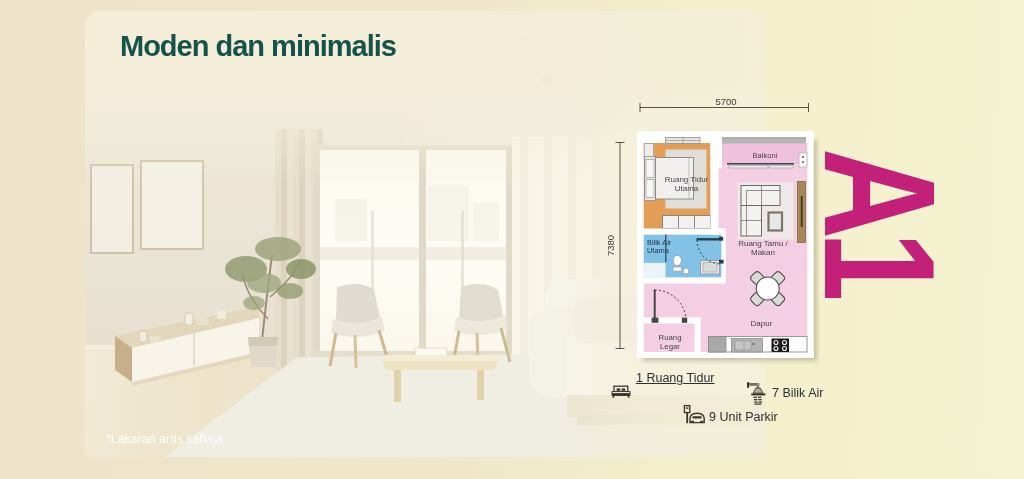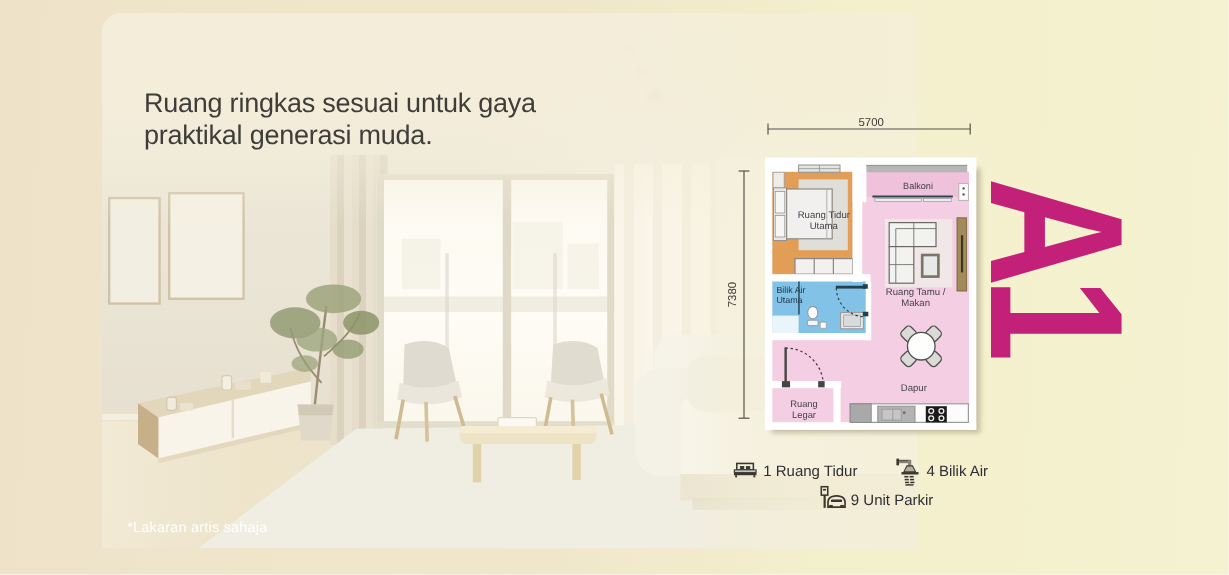--- a/index.html
+++ b/index.html
@@ -117,22 +117,22 @@
 
     <div class="abs" style="left:0;top:0;width:680px;height:175px;background:linear-gradient(180deg,rgba(244,238,217,.98) 0%,rgba(244,238,217,.93) 32%,rgba(244,238,217,.42) 72%,rgba(244,238,217,0) 100%);"></div>
 
     <div class="abs" style="left:470px;top:0;width:210px;height:446px;background:linear-gradient(90deg,rgba(244,239,214,0) 0%,rgba(244,239,214,.5) 28%,rgba(244,239,214,.78) 62%,rgba(244,239,214,.84) 100%);"></div>
 
     <div class="abs" style="left:0;top:0;width:680px;height:446px;background:rgba(247,242,223,.14);"></div>
 
     <div class="abs" style="left:21px;top:421px;font-size:12px;color:rgba(255,255,255,.96);letter-spacing:.2px;">*Lakaran artis sahaja</div>
   </div>
 
-
-  <div class="abs" style="left:120px;top:73px;font-size:22.5px;line-height:26.5px;color:#3e3d39;letter-spacing:-.2px;">Ruang ringkas sesuai untuk gaya<br>praktikal generasi muda.</div>
+  <div class="abs" style="left:120px;top:32px;font-size:29px;line-height:29px;font-weight:bold;color:#14524a;letter-spacing:-1px;">Moden dan minimalis</div>
+
 
 
   <svg class="abs" style="left:595px;top:90px;" width="245" height="280" viewBox="595 90 245 280">
     <defs>
       <filter id="blur1" x="-20%" y="-20%" width="140%" height="140%">
           <feGaussianBlur stdDeviation="2.2"></feGaussianBlur>
         </filter>
     </defs>
 
     <rect x="643" y="140" width="174" height="221" fill="#97906f" opacity=".5" filter="url(#blur1)"></rect>
@@ -286,33 +286,33 @@
       <line x1="615.5" y1="142.5" x2="624.5" y2="142.5"></line>
       <line x1="615.5" y1="348.5" x2="624.5" y2="348.5"></line>
     </g>
     <text x="613.5" y="245.5" font-size="9.5" fill="#3b3a33" text-anchor="middle" transform="rotate(-90 613.5 245.5)">7380</text>
   </svg>
 
   <div class="abs" style="left:879px;top:221px;width:0;height:0;">
     <div style="position:absolute;transform:translate(-50%,-50%) rotate(90deg) scale(.94,1.18);font-size:134px;font-weight:bold;color:#c32179;letter-spacing:-8px;line-height:1;white-space:nowrap;">A1</div>
   </div>
 
-  <div class="abs" style="left:636px;top:386px;font-size:12.5px;color:#2e2e34;">1 Ruang Tidur</div>
+  <div class="abs" style="left:636px;top:371px;font-size:12.5px;color:#2e2e34;text-decoration:underline;">1 Ruang Tidur</div>
 
   <svg class="abs" style="left:610px;top:385px;" width="22" height="14" viewBox="0 0 22 14">
     <rect x="4" y="1.2" width="13.8" height="5.4" fill="none" stroke="#3a372e" stroke-width="1.3"></rect>
     <rect x="6.6" y="3.4" width="3.6" height="2.4" fill="#3a372e"></rect>
     <rect x="11.6" y="3.4" width="3.6" height="2.4" fill="#3a372e"></rect>
     <rect x="2" y="6.6" width="18" height="2" fill="#fdfcf8" stroke="#3a372e" stroke-width="1"></rect>
     <rect x="1.6" y="8.9" width="18.8" height="2.1" fill="#3a372e"></rect>
     <rect x="2.6" y="11" width="1.6" height="1.8" fill="#3a372e"></rect>
     <rect x="17.8" y="11" width="1.6" height="1.8" fill="#3a372e"></rect>
   </svg>
 
-  <div class="abs" style="left:772px;top:386px;font-size:12.5px;color:#2e2e34;">4 Bilik Air</div>
+  <div class="abs" style="left:772px;top:386px;font-size:12.5px;color:#2e2e34;">7 Bilik Air</div>
 
   <svg class="abs" style="left:746px;top:380px;" width="24" height="25" viewBox="0 0 24 25">
     <rect x="1" y="2.2" width="2.2" height="5.6" fill="#3a372e"></rect>
     <rect x="3.2" y="3.2" width="8.6" height="2.8" fill="#8b8576"></rect>
     <rect x="3.2" y="3.2" width="8.6" height="1.2" fill="#3a372e" opacity=".55"></rect>
     <rect x="10.6" y="3.2" width="2.8" height="5.2" fill="#8b8576"></rect>
     <path d="M9.8 8.2 h4.6 l2.6 5 h-9.8 z" fill="#b5ae9c" stroke="#3a372e" stroke-width=".9"></path>
     <rect x="5.2" y="13.4" width="14.2" height="2" fill="#3a372e"></rect>
     <g fill="#3a372e">
       <rect x="7.6" y="16.6" width="3.4" height="1.3"></rect>

